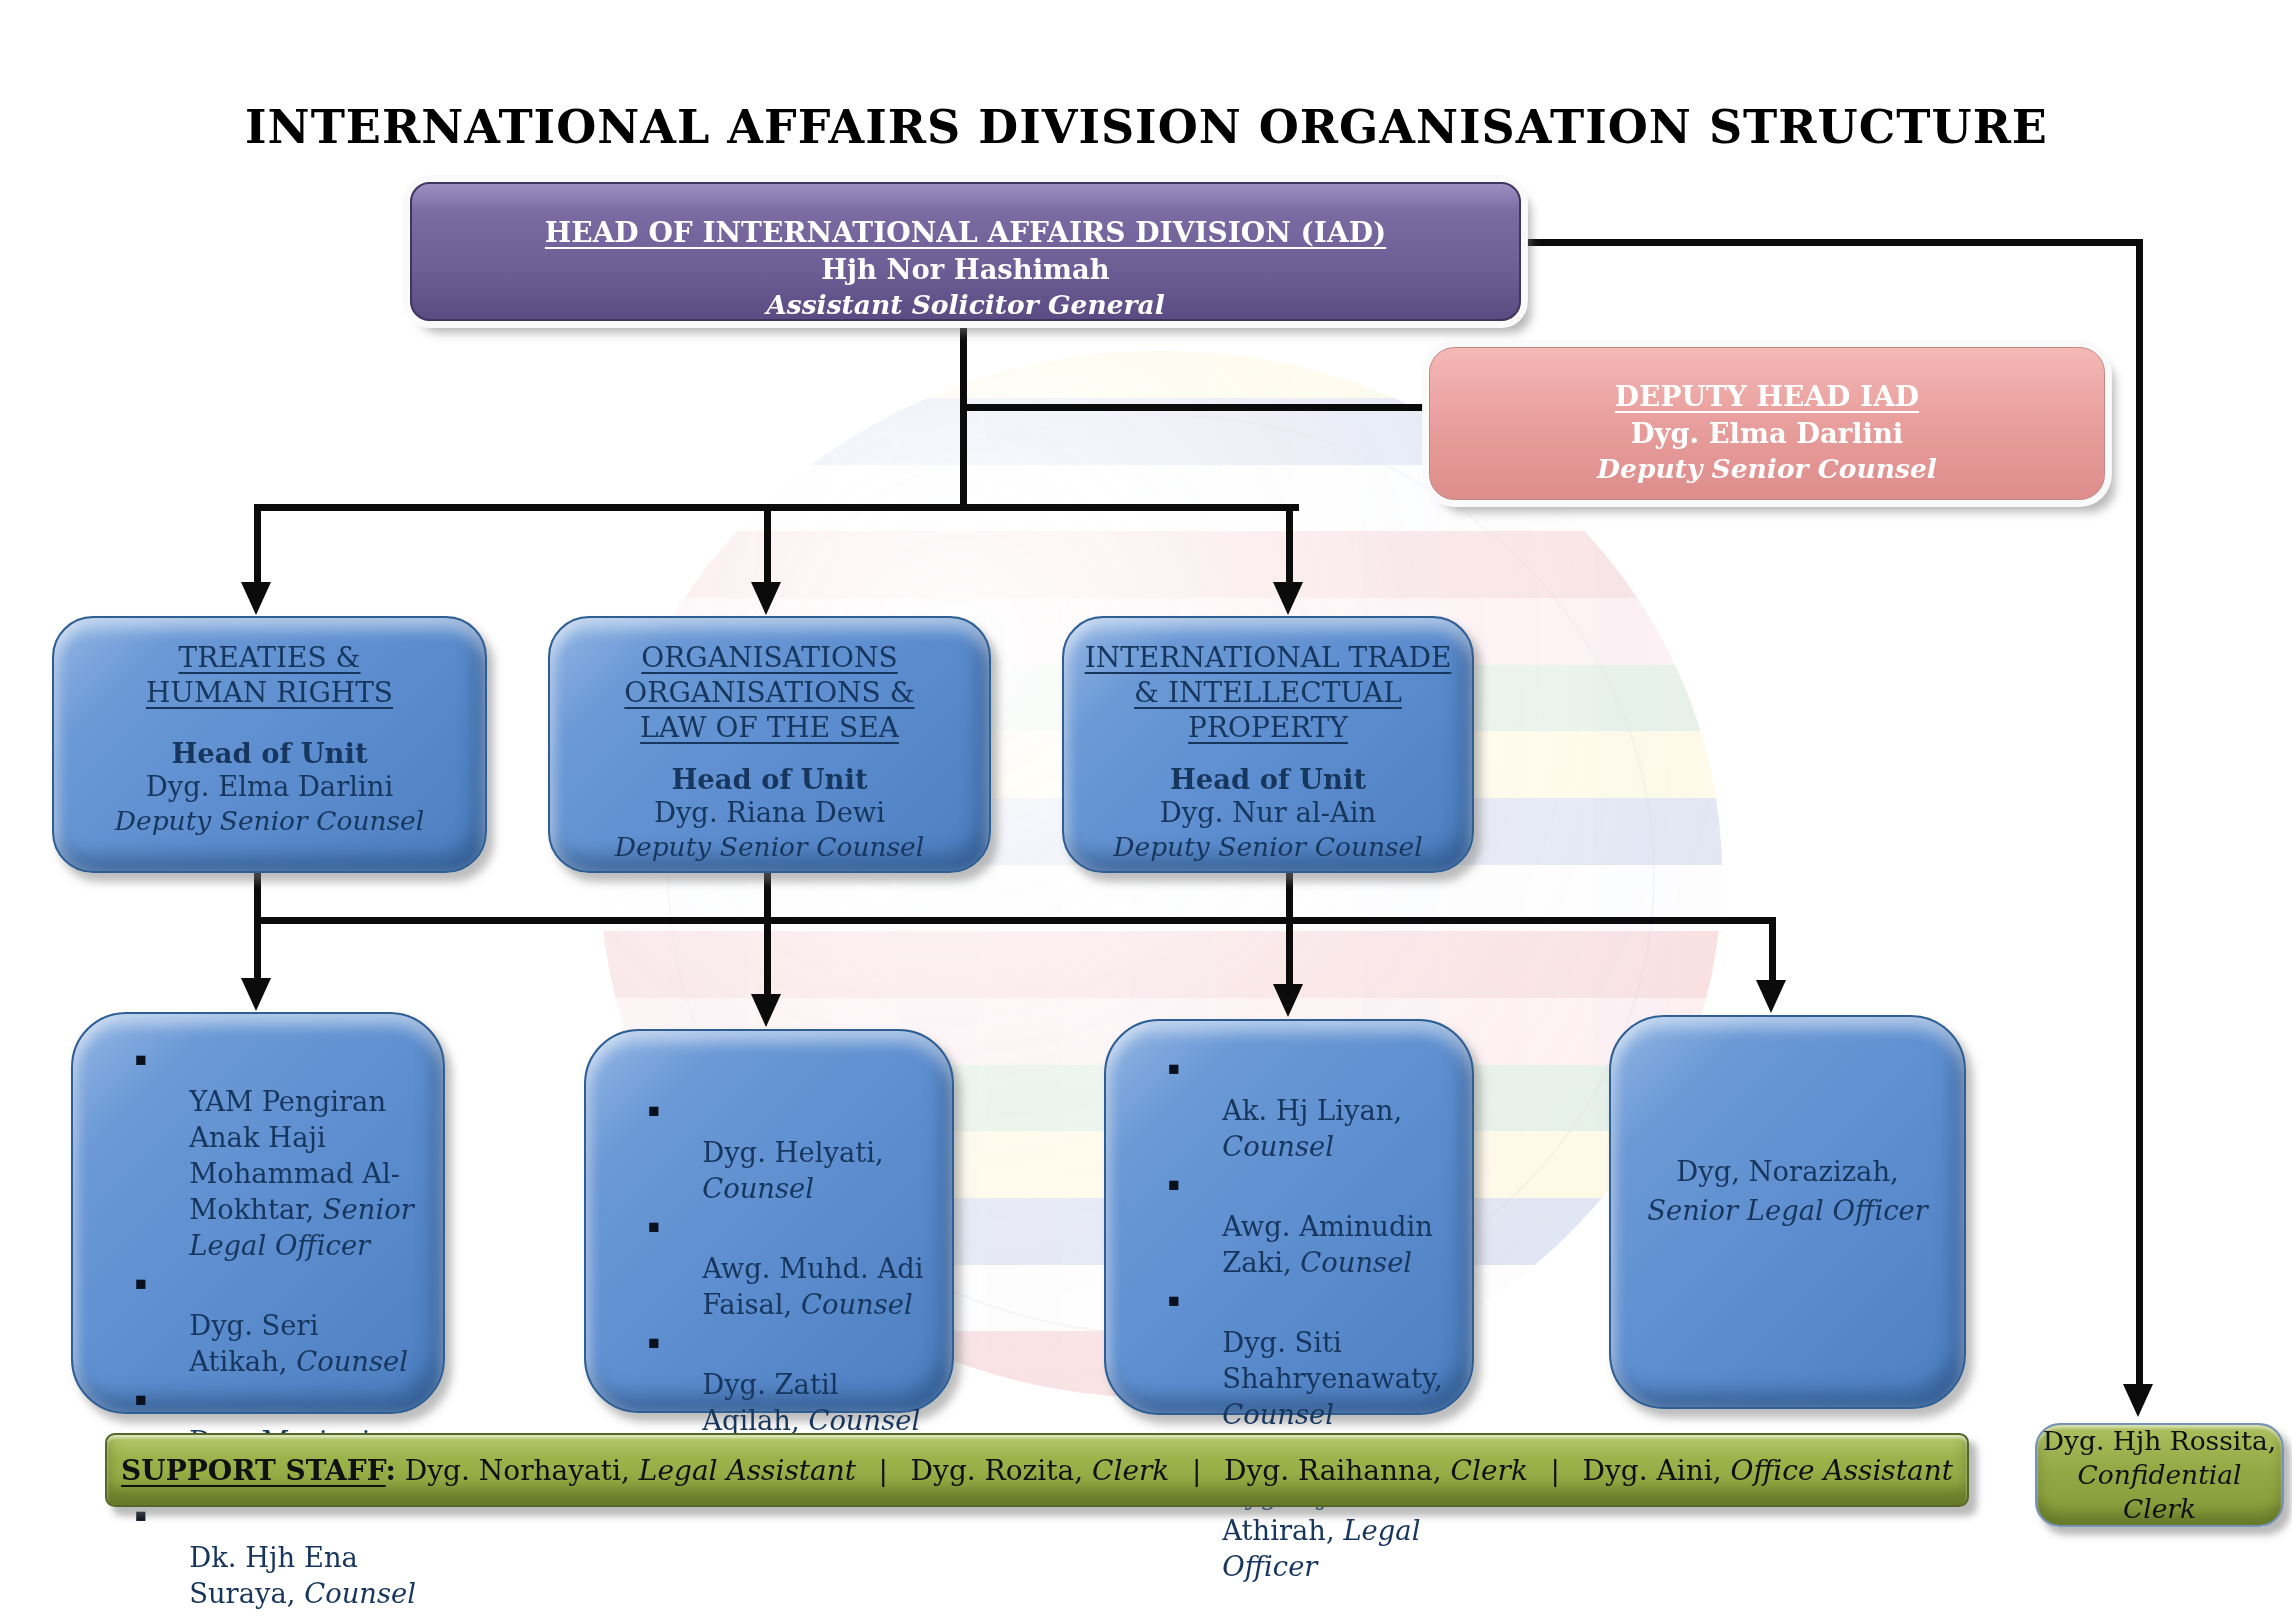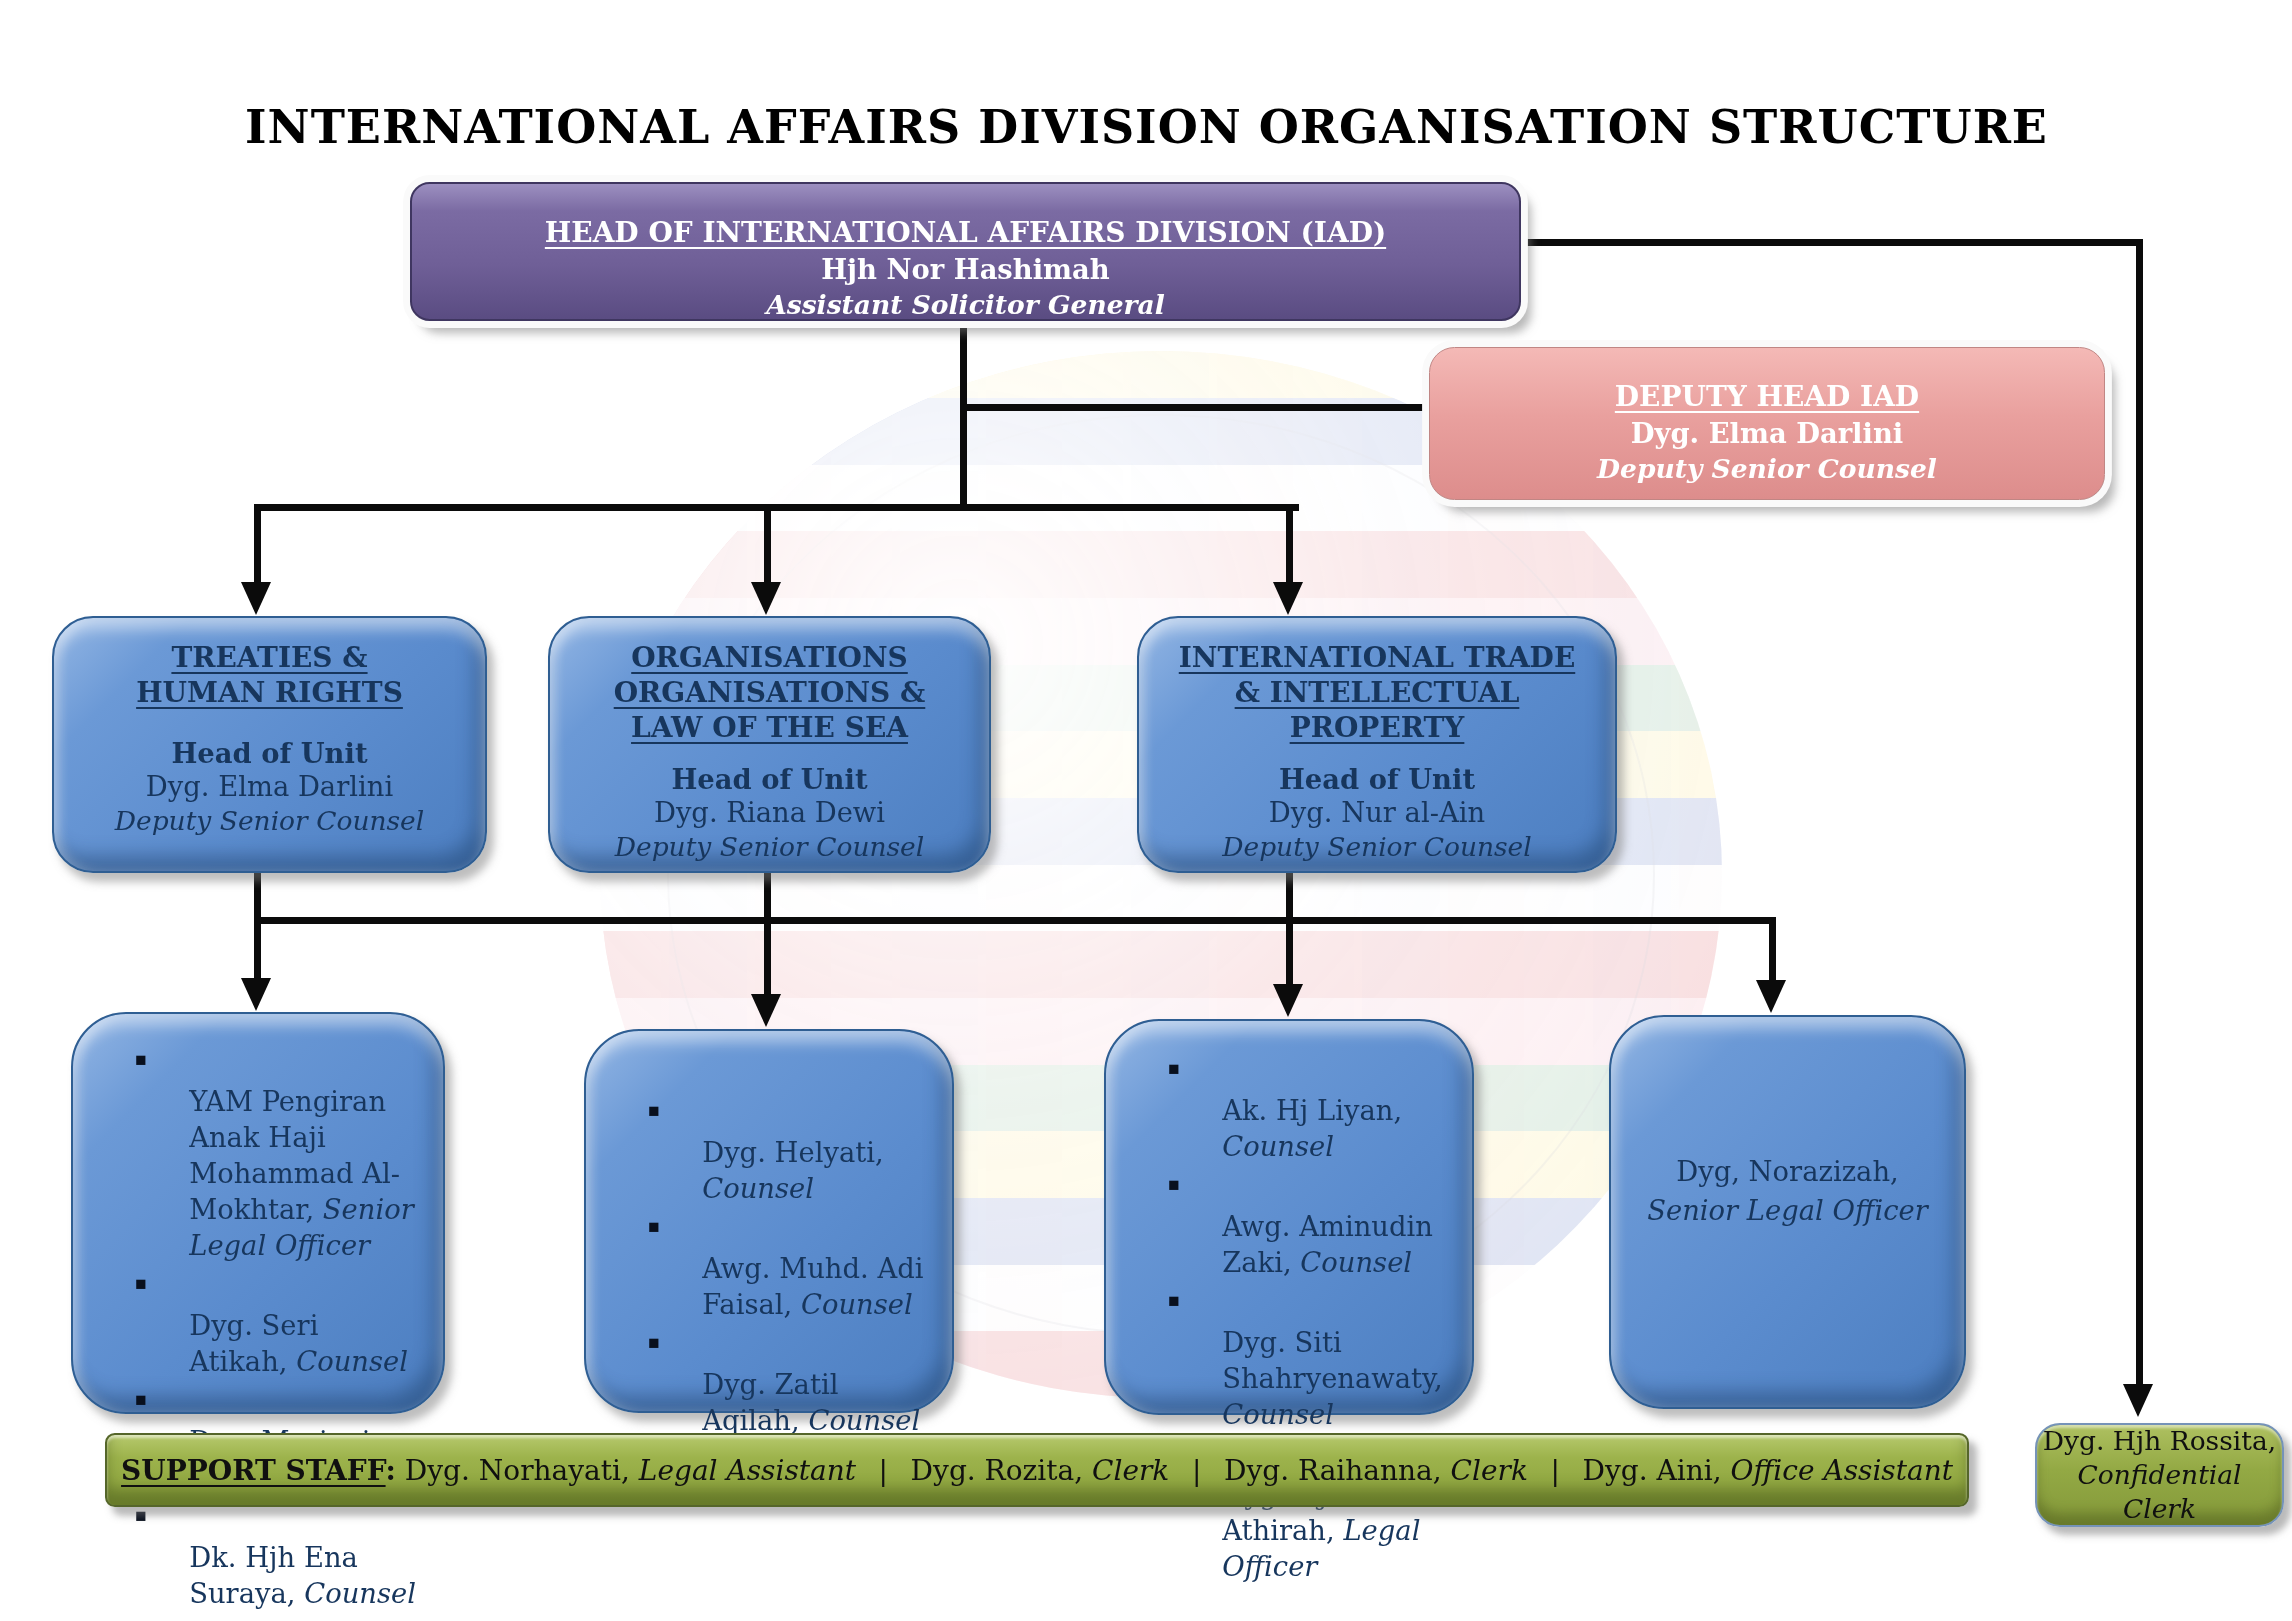--- a/index.html
+++ b/index.html
@@ -80,21 +80,21 @@
   .page-title{
     position:absolute;left:0;right:0;top:100px;text-align:center;z-index:2;
     font-size:46px;font-weight:bold;color:#000;letter-spacing:1px;
   }
   .u{text-decoration:underline;text-underline-offset:4.9px;text-decoration-thickness:2px;}
   .b{font-weight:bold;}
   .i{font-style:italic;}
   .tl1{font-size:28px;line-height:36px;padding-top:31px;}
   .tl2{font-size:27.4px;line-height:36px;}
   .tl3{font-size:26.5px;line-height:36px;}
-  .unit-title{font-size:28px;font-weight:bold;line-height:35px;text-align:center;}
+  .unit-title{font-size:28px;font-weight:normal;line-height:35px;text-align:center;}
   .unit-head{font-size:27.4px;font-weight:bold;margin-top:26.5px;line-height:34px;}
   .unit-person{font-size:27.4px;line-height:34px;}
   .unit-role{font-size:26.5px;font-style:italic;line-height:34px;}
   .team-list{list-style:none;margin:0;text-align:left;font-size:27.4px;line-height:36px;}
   .team-list li{display:flex;margin-bottom:1px;}
   .blt{flex:0 0 19.6px;font-size:18.6px;line-height:36px;margin-left:21.6px;color:#09101e;}
   .mtext{margin-left:35px;padding-right:17.6px;margin-top:43px;}
   .t1{padding-top:27.4px;}
   .t2{padding-top:61px;}
   .t3{padding-top:29px;}
@@ -158,21 +158,21 @@
 
   <div class="box bluebox unitbox" style="left:548px;top:616px;width:443px;height:257px;">
     <div class="unit-title"><span class="u">ORGANISATIONS</span><br>
       <span class="u">ORGANISATIONS &amp;</span><br>
       <span class="u">LAW OF THE SEA</span></div>
     <div class="unit-head" style="margin-top:17.6px;">Head of Unit</div>
     <div class="unit-person">Dyg. Riana Dewi</div>
     <div class="unit-role">Deputy Senior Counsel</div>
   </div>
 
-  <div class="box bluebox unitbox" style="left:1137px;top:616px;width:480px;height:257px;">
+  <div class="box bluebox unitbox" style="left:1062px;top:616px;width:412px;height:257px;">
     <div class="unit-title"><span class="u">INTERNATIONAL TRADE</span><br>
       <span class="u">&amp; INTELLECTUAL</span><br>
       <span class="u">PROPERTY</span></div>
     <div class="unit-head" style="margin-top:17.6px;">Head of Unit</div>
     <div class="unit-person">Dyg. Nur al-Ain</div>
     <div class="unit-role">Deputy Senior Counsel</div>
   </div>
 
   <div class="box bluebox teambox" style="left:71px;top:1012px;width:374px;height:402px;">
     <ul class="team-list t1">

